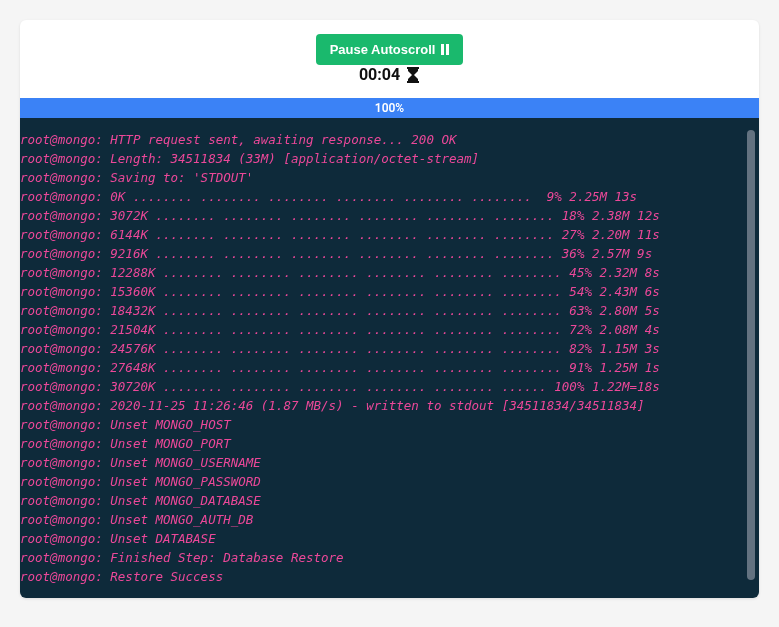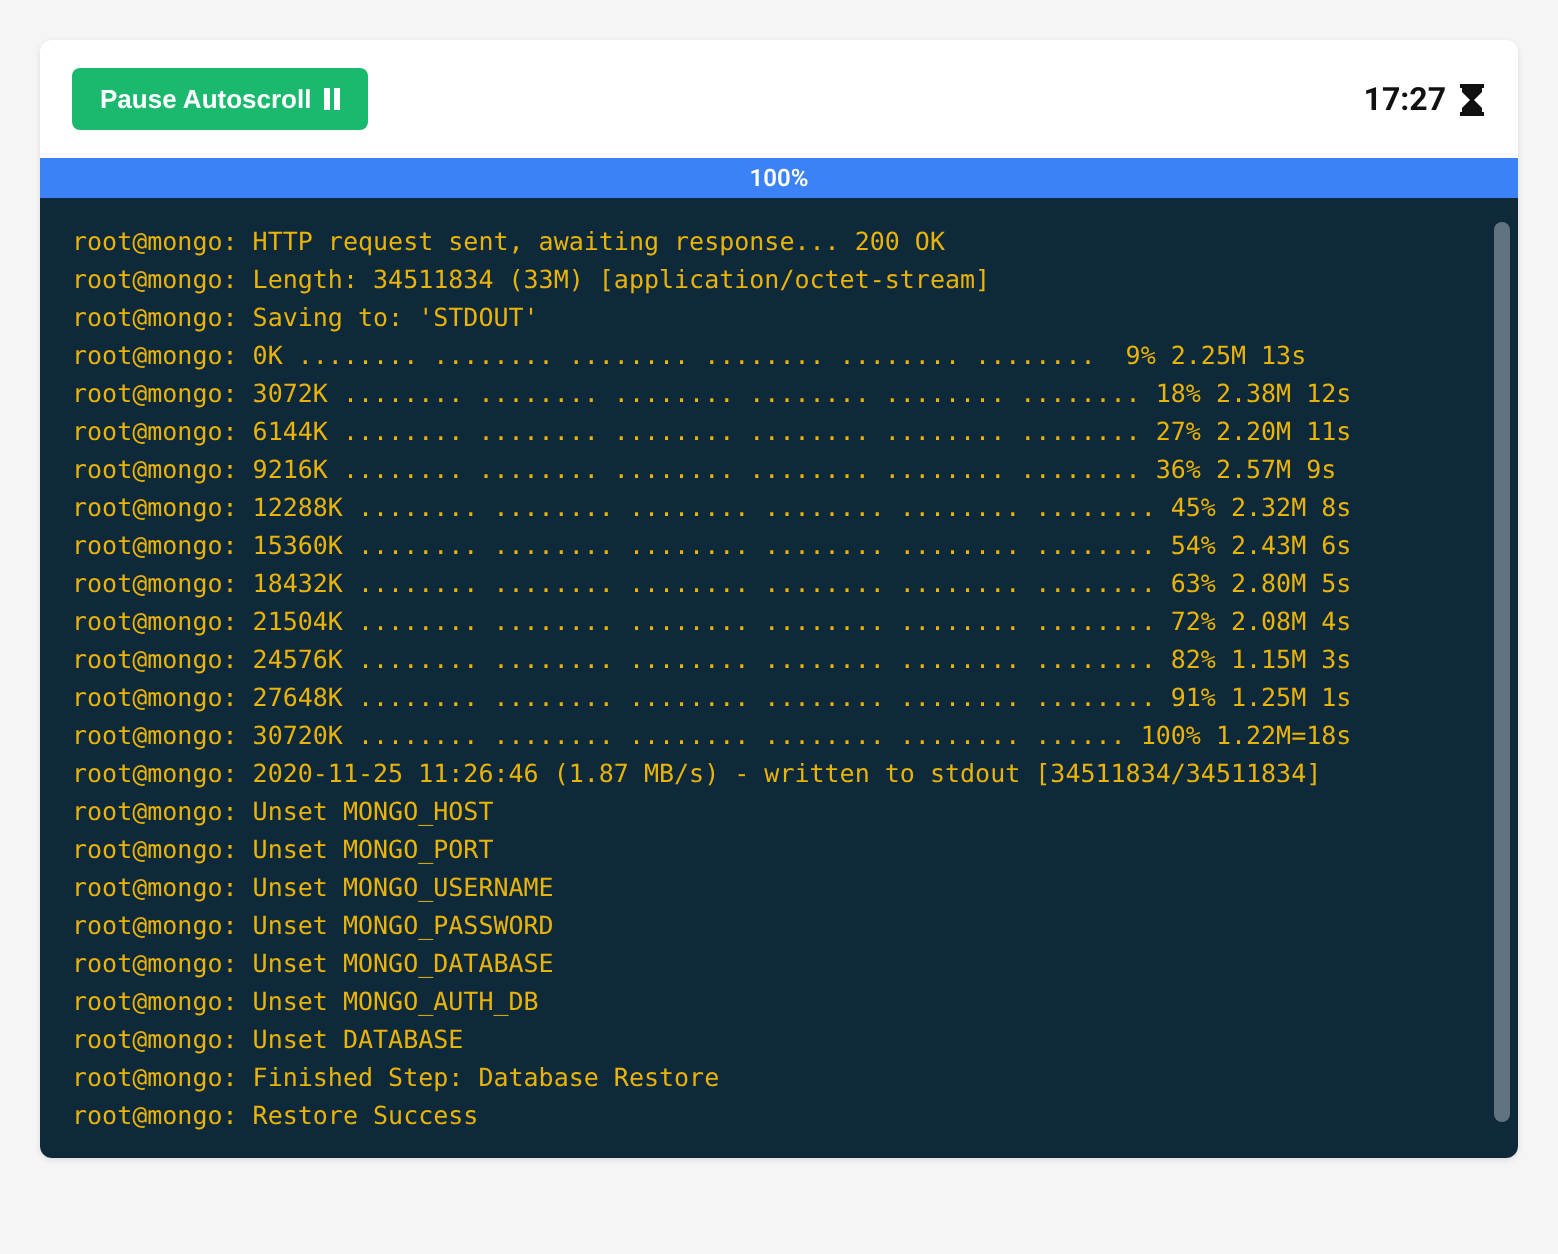--- a/index.html
+++ b/index.html
@@ -17,20 +17,21 @@
       background: #fff;
       border-radius: 6px;
       box-shadow: 0 1px 3px rgba(0,0,0,0.1);
       overflow: hidden;
     }
     .header {
       display: flex;
       justify-content: space-between;
       align-items: center;
       padding: 14px 16px;
+      flex-direction: column;
     }
     .pause-btn {
       background: #1ab96d;
       color: #fff;
       border: none;
       padding: 8px 14px;
       border-radius: 4px;
       font-size: 13px;
       font-weight: 600;
       cursor: pointer;
@@ -72,22 +73,23 @@
     }
     .terminal-wrapper {
       background: #0e2a3a;
       padding: 12px 0 12px 0;
       position: relative;
     }
     .terminal {
       font-family: 'Monaco', 'Menlo', 'Consolas', monospace;
       font-size: 12.5px;
       line-height: 19px;
-      color: #eab308;
-      padding: 0 16px;
+      color: #ec4899;
+      font-style: italic;
+      padding: 0 0;
       overflow-y: auto;
       max-height: 490px;
       white-space: pre;
     }
     .terminal::-webkit-scrollbar {
       width: 10px;
     }
     .terminal::-webkit-scrollbar-track {
       background: transparent;
     }
@@ -115,21 +117,21 @@
 <div class="container">
   <div class="header">
     <button class="pause-btn">
       <span>Pause Autoscroll</span>
       <span class="pause-icon">
         <span></span>
           <span></span>
       </span>
     </button>
     <div class="timer">
-      <span>17:27</span>
+      <span>00:04</span>
       <span class="hourglass">
         <svg viewBox="0 0 14 16" width="14" height="16">
           <path d="M1 0 h12 v2 h-1 v2 l-4 4 l4 4 v2 h1 v2 h-12 v-2 h1 v-2 l4 -4 l-4 -4 v-2 h-1 z" fill="#111"></path>
         </svg>
       </span>
     </div>
   </div>
   <div class="progress-bar">
     <span>100%</span>
   </div>

